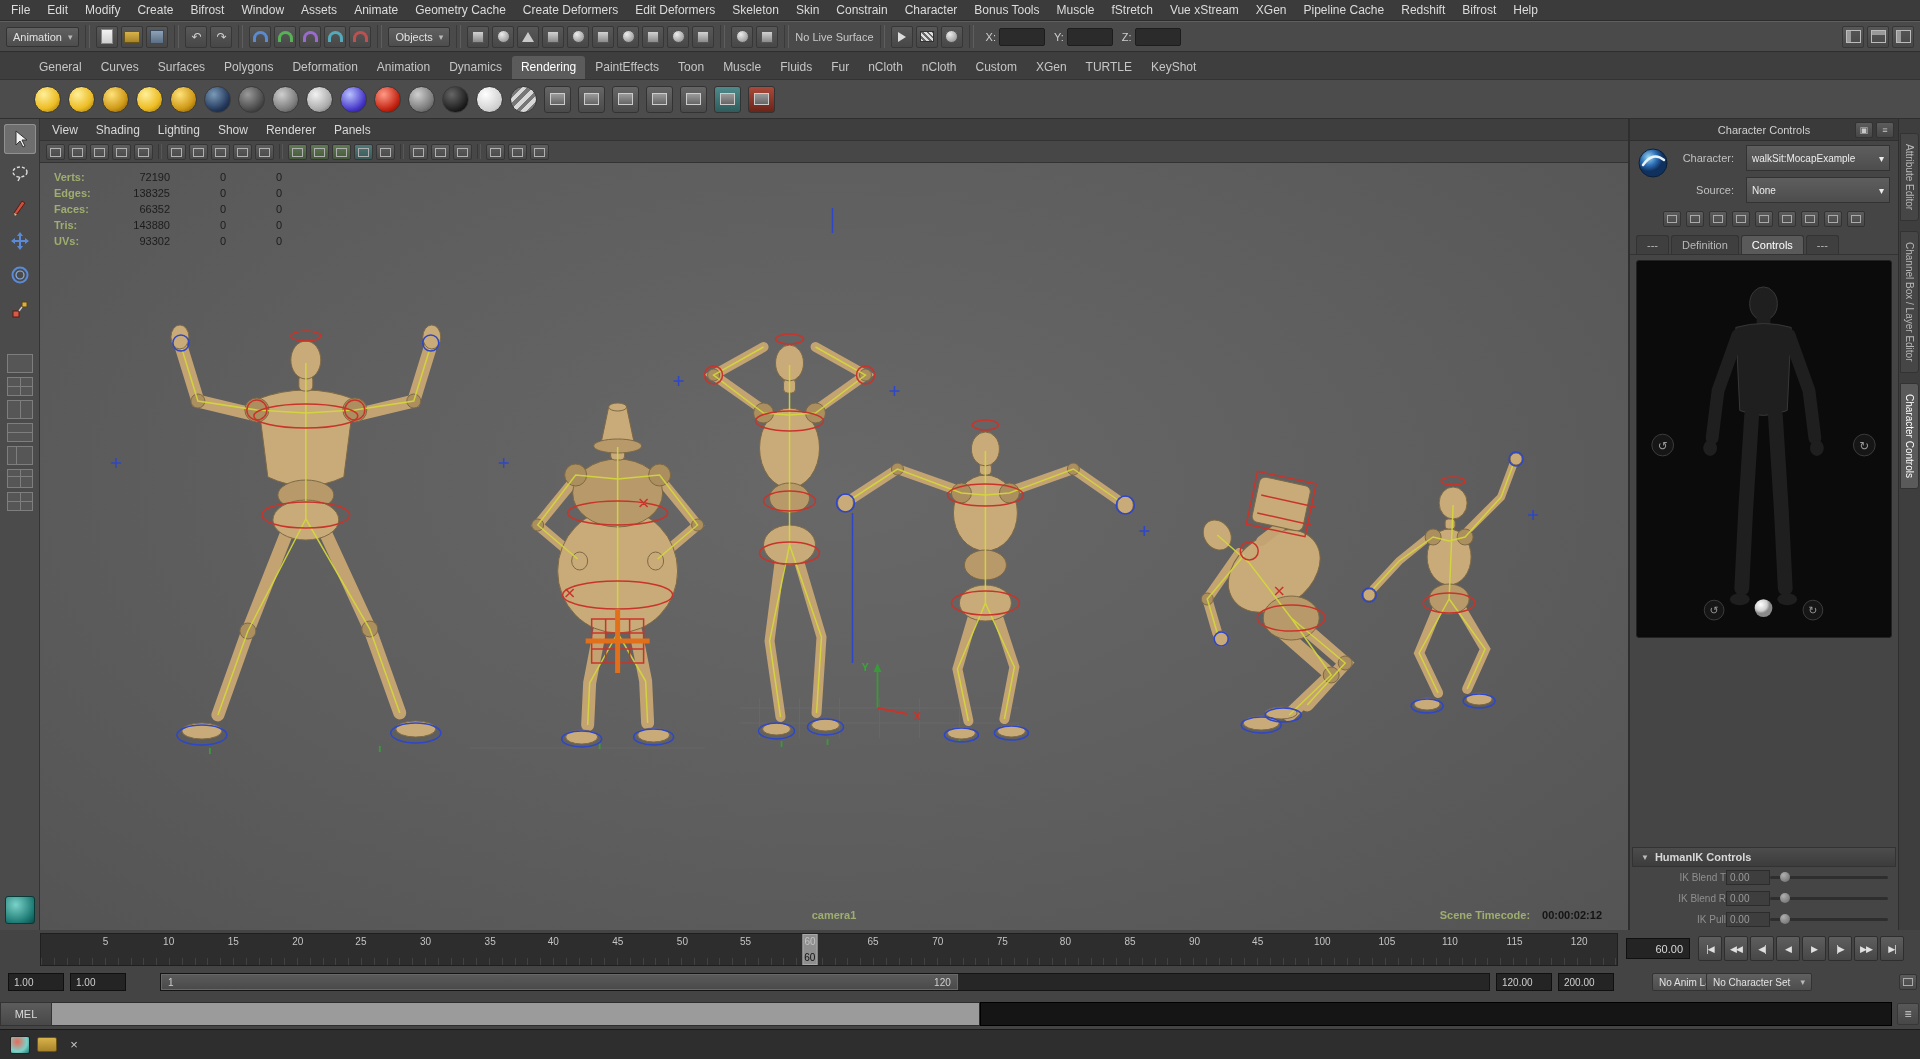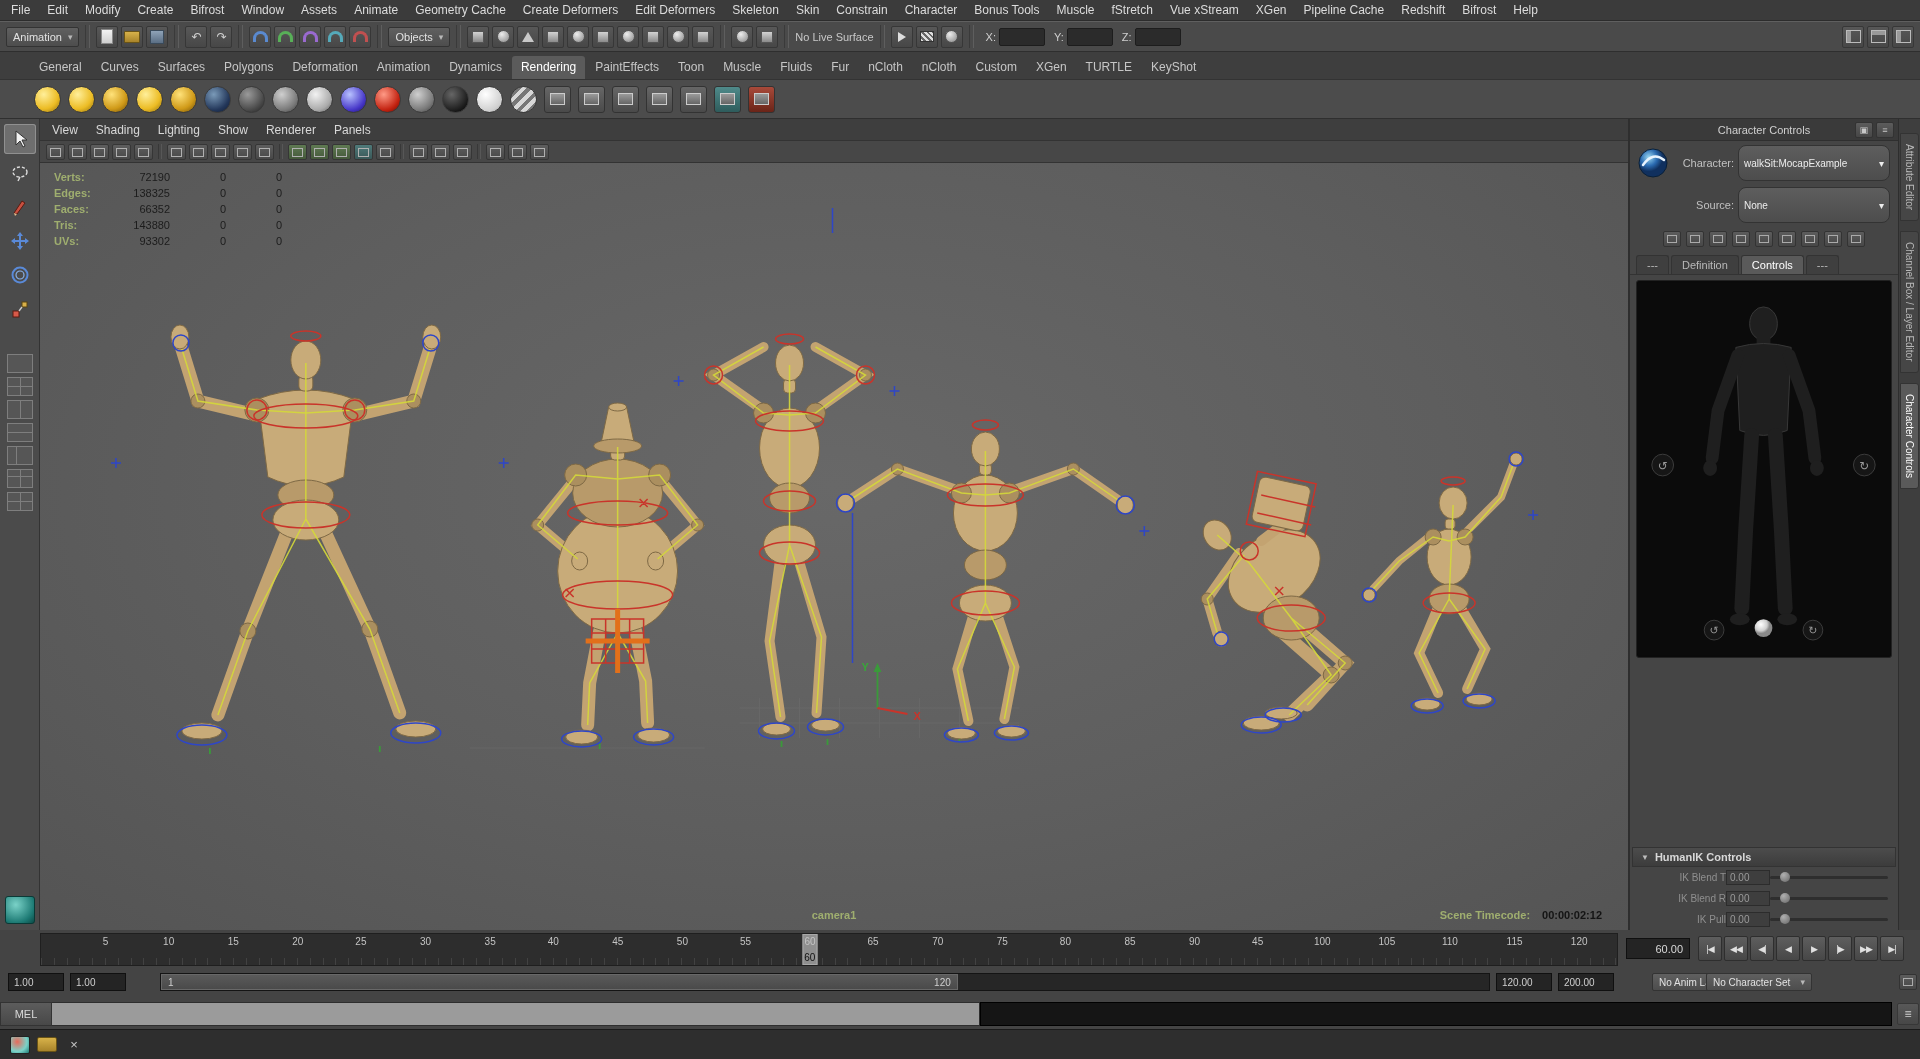--- a/index.html
+++ b/index.html
@@ -156,24 +156,24 @@
   .axis-text { font-family:"Liberation Sans",sans-serif; font-size:11px; font-weight:bold; }
 
   
   #char-panel { width:269px; background:#454545; border-left:1px solid #2e2e2e; display:flex; flex-direction:column; font-size:11px; position:relative; }
   .cp-title { height:22px; background:#3a3a3a; border-bottom:1px solid #2f2f2f; display:flex; align-items:center; justify-content:center; position:relative; color:#d0d0d0; flex:0 0 auto; }
   .cp-title-icons { position:absolute; right:4px; top:3px; display:flex; gap:3px; }
   .mini { width:18px; height:16px; background:linear-gradient(#5c5c5c,#474747); border:1px solid #333; border-radius:2px;
           display:flex; align-items:center; justify-content:center; font-size:9px; color:#c8c8c8; flex:0 0 auto; }
   .mini::after { content:""; width:8px; height:6px; border:1px solid #aaa; }
   .mini.hasglyph::after { content:none; }
-  .cp-row { display:flex; align-items:center; gap:4px; padding:4px 8px 2px 46px; flex:0 0 auto; }
+  .cp-row { display:flex; align-items:center; gap:12px; padding:4px 8px 2px 46px; flex:0 0 auto; }
   #hik-logo { position:absolute; left:7px; top:28px; }
   .cp-label { width:58px; text-align:right; color:#c0c0c0; flex:0 0 auto; }
-  .cp-dd { flex:1; height:36px; background:linear-gradient(#5e5e5e,#4d4d4d); border:1px solid #333; border-radius:8px;
+  .cp-dd { flex:1; height:26px; background:linear-gradient(#5e5e5e,#4d4d4d); border:1px solid #333; border-radius:0;
            display:flex; align-items:center; padding:0 5px; gap:4px; font-size:10px; color:#ececec; }
   .cp-dd .grow { flex:1; white-space:nowrap; overflow:hidden; }
   .cp-tools { display:flex; gap:5px; padding:6px 10px 4px; justify-content:center; flex:0 0 auto; }
   .cp-tabs { display:flex; gap:2px; padding:4px 6px 0; border-bottom:1px solid #333; flex:0 0 auto; }
   .cp-tab { padding:3px 10px; background:#3f3f3f; border:1px solid #333; border-bottom:none; border-radius:3px 3px 0 0; color:#b8b8b8; }
   .cp-tab.active { background:#5a5a5a; color:#fff; }
   .cp-body { margin:5px 6px 0; height:378px; background:#0a0a0a; border:1px solid #222; border-radius:3px; position:relative; flex:0 0 auto; }
   .cp-spacer { flex:1; }
   .hik-header { margin:0 2px; height:20px; background:linear-gradient(#4c4c4c,#3c3c3c); border:1px solid #333;
                 display:flex; align-items:center; gap:6px; padding:0 8px; color:#d8d8d8; font-weight:bold; flex:0 0 auto; }

